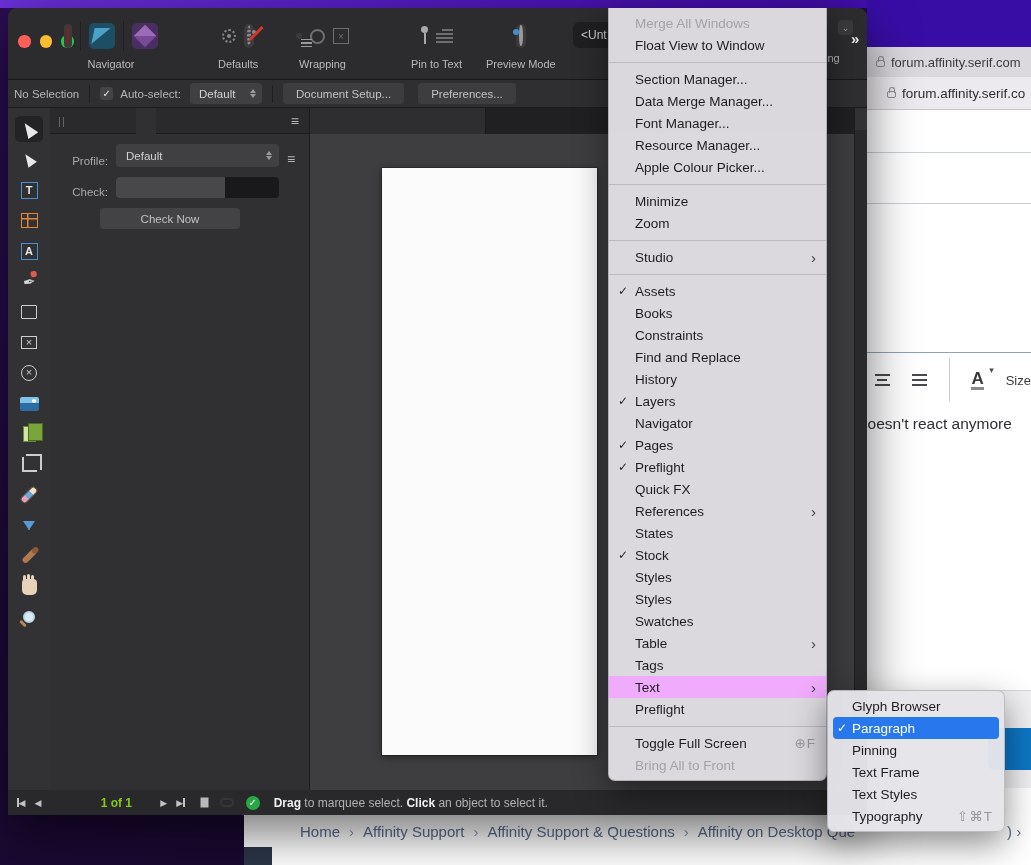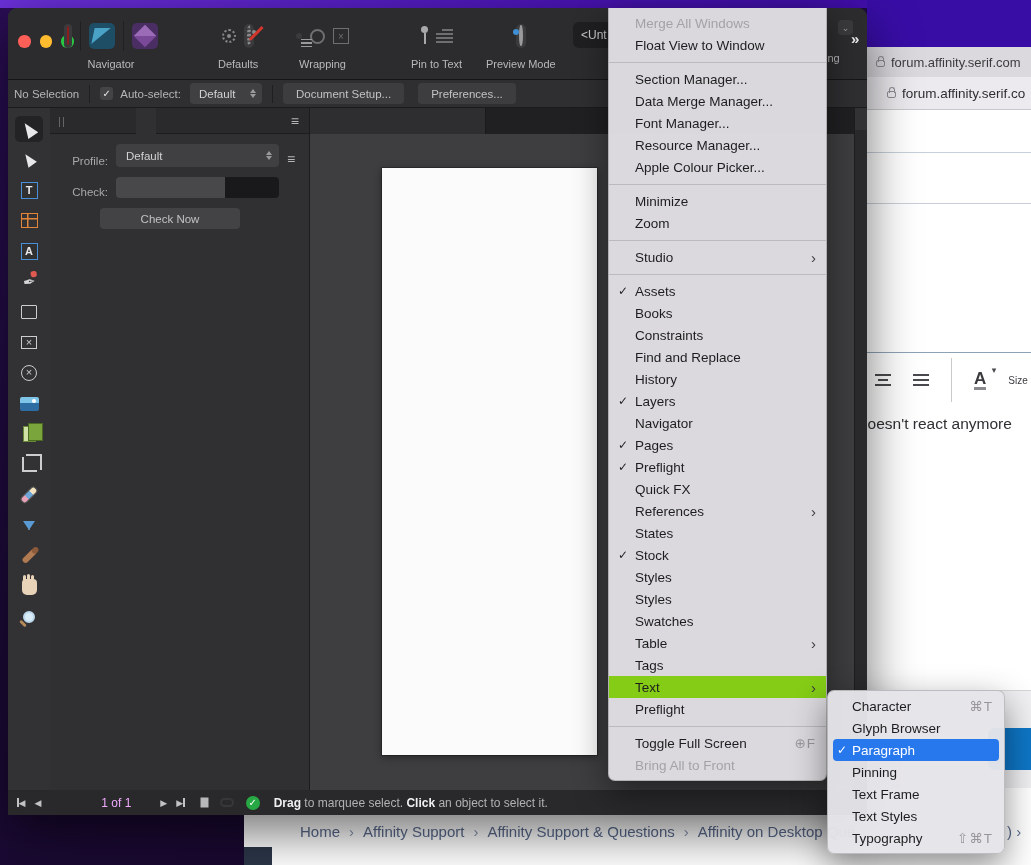--- a/index.html
+++ b/index.html
@@ -28,21 +28,21 @@
   .bw-toolbar { position:absolute; left:0; top:245px; width:164px; height:50px; display:flex; align-items:center; gap:22px; padding-left:8px; }
   .align-ic { width:16px; height:12px; display:inline-block;
       background:repeating-linear-gradient(#4a4a4e 0 2px,transparent 2px 5px); }
   .align-ic.center { background:
       linear-gradient(#4a4a4e,#4a4a4e) 50% 0/16px 2px no-repeat,
       linear-gradient(#4a4a4e,#4a4a4e) 50% 5px/10px 2px no-repeat,
       linear-gradient(#4a4a4e,#4a4a4e) 50% 10px/16px 2px no-repeat; }
   .vdiv { width:1px; height:44px; background:#c9c9cc; }
   .fontA { font-size:17px; font-weight:700; color:#3a3a3e; border-bottom:3px solid #8a8a8e; line-height:1; position:relative; }
   .fontA .caret { position:absolute; right:-10px; top:-4px; font-size:9px; color:#4a4a4e; }
-  .bw-size { color:#3c3c40; font-size:10px; }
+  .bw-size { color:#3c3c40; font-size:13px; }
   .bw-posttext { position:absolute; left:-8px; top:305px; font-size:15.5px; color:#303034; white-space:nowrap; }
   .bw-footer { position:absolute; left:0; top:580px; width:164px; height:98px; background:#f0eff2; border-top:1px solid #d6d5d8; }
   .bw-bluebtn { position:absolute; left:121px; top:618px; width:60px; height:42px; background:#0e76c6; border-radius:7px; }
   .bw-bottom { position:absolute; left:244px; top:815px; width:787px; height:50px; background:#ffffff; }
   .bw-navysq { position:absolute; left:244px; top:847px; width:28px; height:18px; background:#2b3648; }
   .crumbs { position:absolute; left:56px; top:8px; display:flex; gap:9px; font-size:15px; color:#5a6b8e; white-space:nowrap; }
   .crumb { display:flex; gap:9px; }
   .csep { color:#8a97b0; }
   .crumbs > div:last-child .csep { display:none; }
   .pag-frag { position:absolute; left:763px; top:8px; font-size:15px; color:#5a6b8e; }
@@ -174,42 +174,42 @@
   .page { position:absolute; left:72px; top:60px; width:215px; height:587px; background:#fbfbfb;
       box-shadow:0 0 0 1px rgba(0,0,0,.25), 0 2px 8px rgba(0,0,0,.4); }
   .vscroll { position:absolute; right:0; top:0; width:13px; height:100%; background:#2a2a2c; border-left:1px solid #1e1e20; }
   .vscroll::before { content:''; position:absolute; left:0; top:0; width:13px; height:22px; background:#333335; }
 
   
   .statusbar { position:absolute; left:0; top:782px; width:100%; height:25px; background:#29292b;
       display:flex; align-items:center; font-size:12px; color:#b2b2b4; }
   .nav-ic { font-size:9px; color:#c2c2c4; margin-left:9px; display:flex; align-items:center; }
   .nav-ic .bar { width:1.5px; height:9px; background:#c2c2c4; }
-  .pageind { margin:0 0 0 40px; width:70px; text-align:center; color:#f0abfc; }
+  .pageind { margin:0 0 0 40px; width:70px; text-align:center; color:#84cc16;font-weight:bold; }
   .doc-ic { width:11px; height:13px; background:#b8b8ba; margin-left:14px;
       box-shadow:inset 0 0 0 1.5px #29292b, inset 0 0 0 2.5px #b8b8ba; }
   .chain-ic { width:14px; height:9px; border:2px solid #55555758; border-radius:5px; margin-left:10px; }
   .gcheck { width:14px; height:14px; border-radius:50%; background:#27a844; color:#fff; font-size:10px;
       display:flex; align-items:center; justify-content:center; margin-left:12px; }
   .hint { margin-left:14px; }
   .hint b { color:#f0f0f2; }
 
   
   .menu { position:absolute; left:608px; top:8px; width:219px; background:rgba(224,222,226,0.97);
       border:1px solid rgba(0,0,0,.18); border-top:none; border-radius:0 0 7px 7px;
       box-shadow:0 12px 34px rgba(0,0,0,.45); padding:4px 0; font-size:13.5px; color:#1d1d1f; z-index:40; }
   .mi { height:22px; display:flex; align-items:center; padding:0 10px 0 9px; }
   .mi .chk { width:17px; font-size:12px; visibility:hidden; flex:0 0 17px; }
   .mi.checked .chk { visibility:visible; }
   .mi .lbl { flex:1; white-space:nowrap; }
   .mi.disabled .lbl { color:#a4a2a7; }
   .mi .sc { color:#98969b; margin-left:12px; letter-spacing:1px; }
   .mi .arr { display:none; color:#3c3c3e; font-size:15px; margin-left:12px; }
   .mi.submenu .arr { display:block; }
-  .mi.highlighted { background:#84cc16; }
+  .mi.highlighted { background:#f0abfc; }
   .msep { height:1px; background:#bcbabf; margin:5.5px 0; }
   .submenu-box { position:absolute; left:827px; top:690px; width:178px; background:rgba(229,228,232,0.97);
       border:1px solid rgba(0,0,0,.18); border-radius:7px; box-shadow:0 12px 34px rgba(0,0,0,.45);
       padding:4px 0; font-size:13.5px; color:#1d1d1f; z-index:50; }
   .submenu-box .mi { margin:0 5px; border-radius:4px; padding:0 6px 0 4px; }
   .submenu-box .mi .chk { width:15px; flex:0 0 15px; }
   .submenu-box .mi.highlighted { background:#2878ed; color:#ffffff; }
   .submenu-box .mi.highlighted .sc { color:#dce8fc; }
 </style>
 </head>
@@ -655,25 +655,20 @@
       <div class="mi disabled">
         <span class="chk">✓</span>
         <span class="lbl">Bring All to Front</span>
         <span class="sc"></span>
 
       </div>
     </div>
 
   <div class="submenu-box">
 
-  <div class="mi">
-        <span class="chk">✓</span>
-        <span class="lbl">Character</span>
-        <span class="sc">⌘T</span>
-      </div>
       <div class="mi">
         <span class="chk">✓</span>
         <span class="lbl">Glyph Browser</span>
         <span class="sc"></span>
       </div>
       <div class="mi checked highlighted">
         <span class="chk">✓</span>
         <span class="lbl">Paragraph</span>
         <span class="sc"></span>
       </div>

